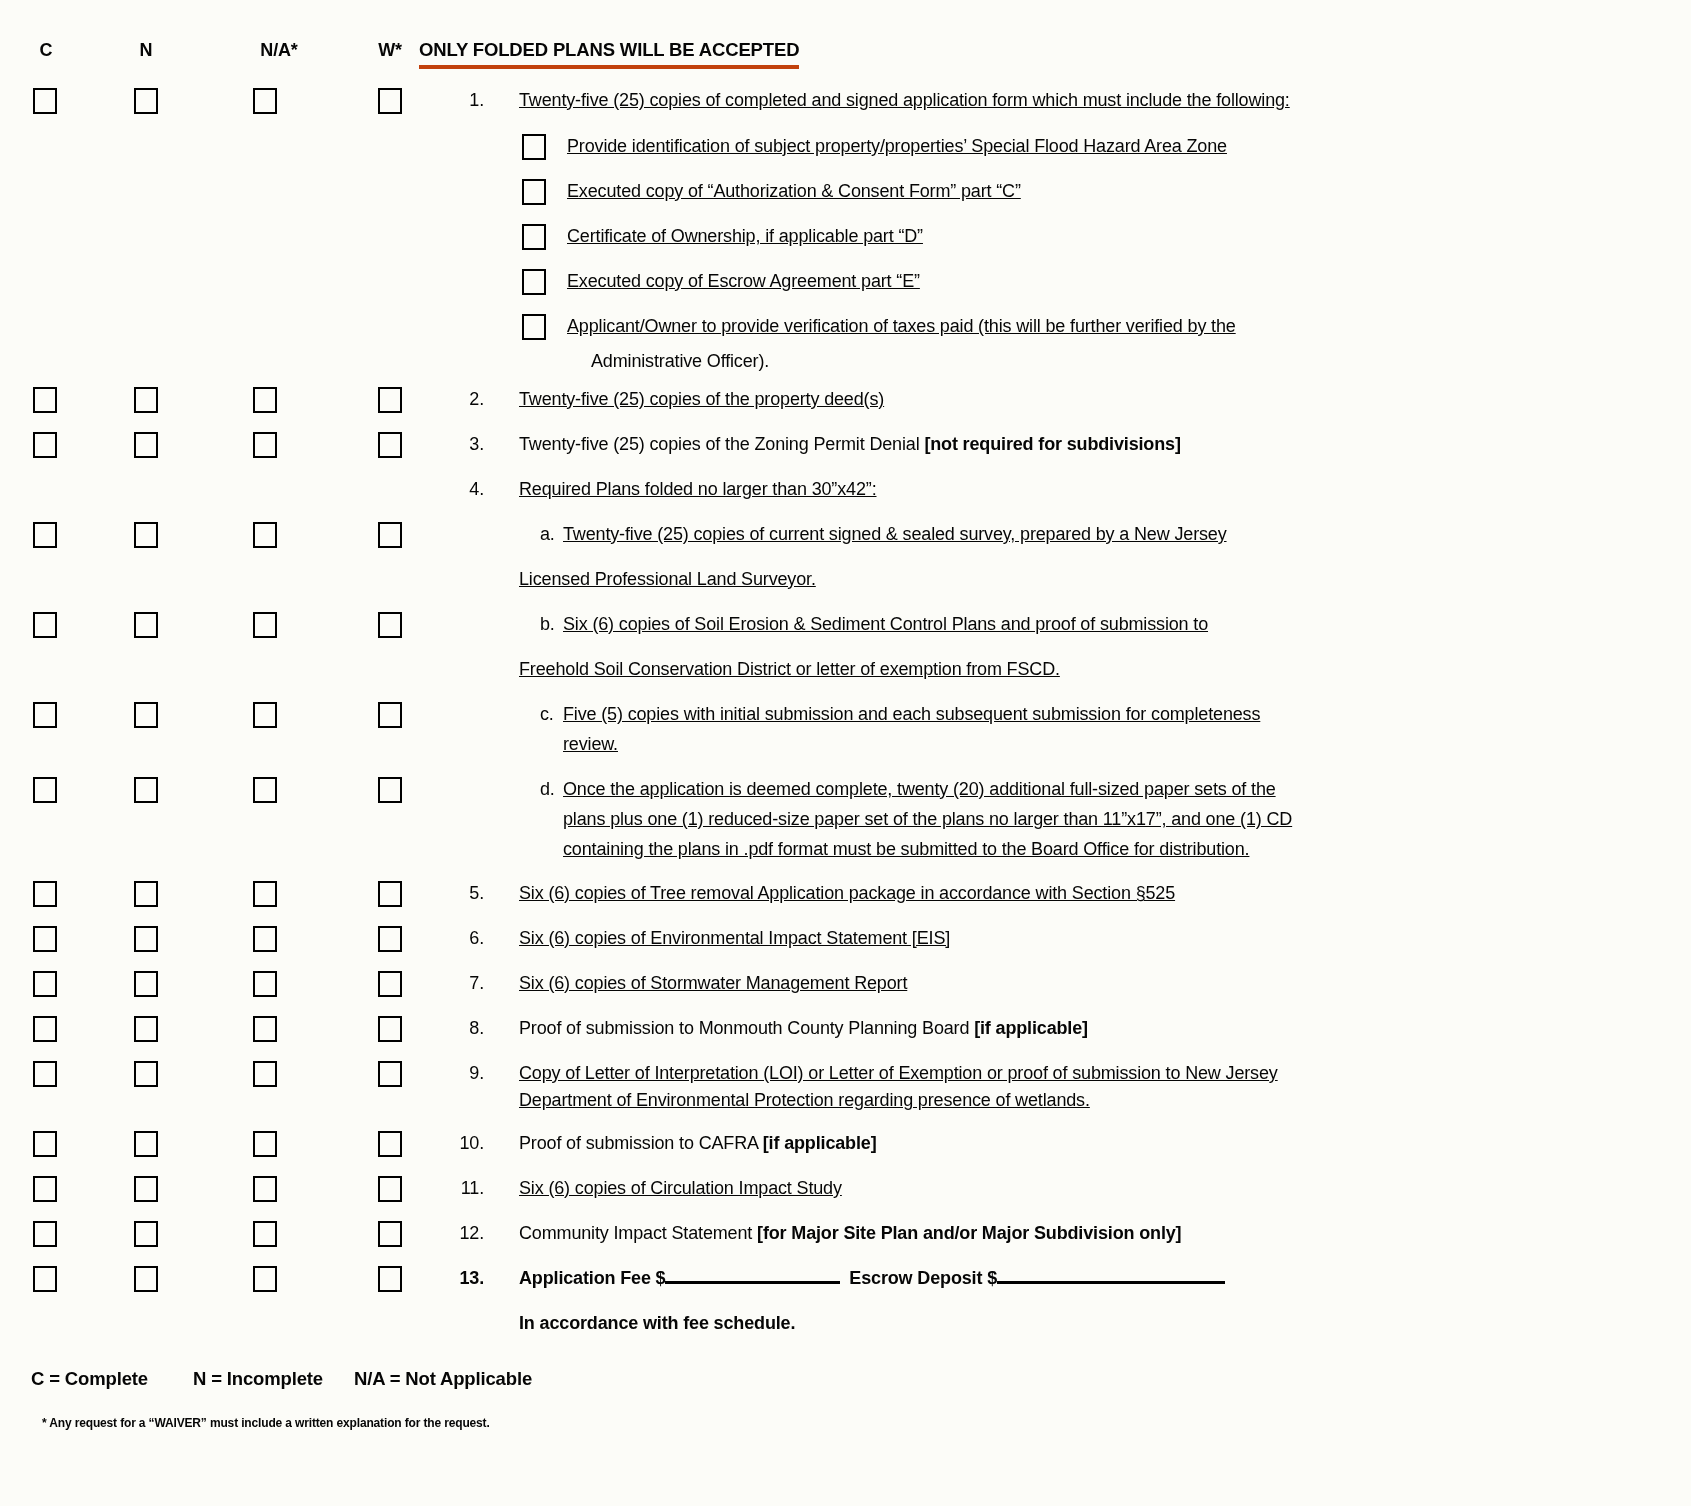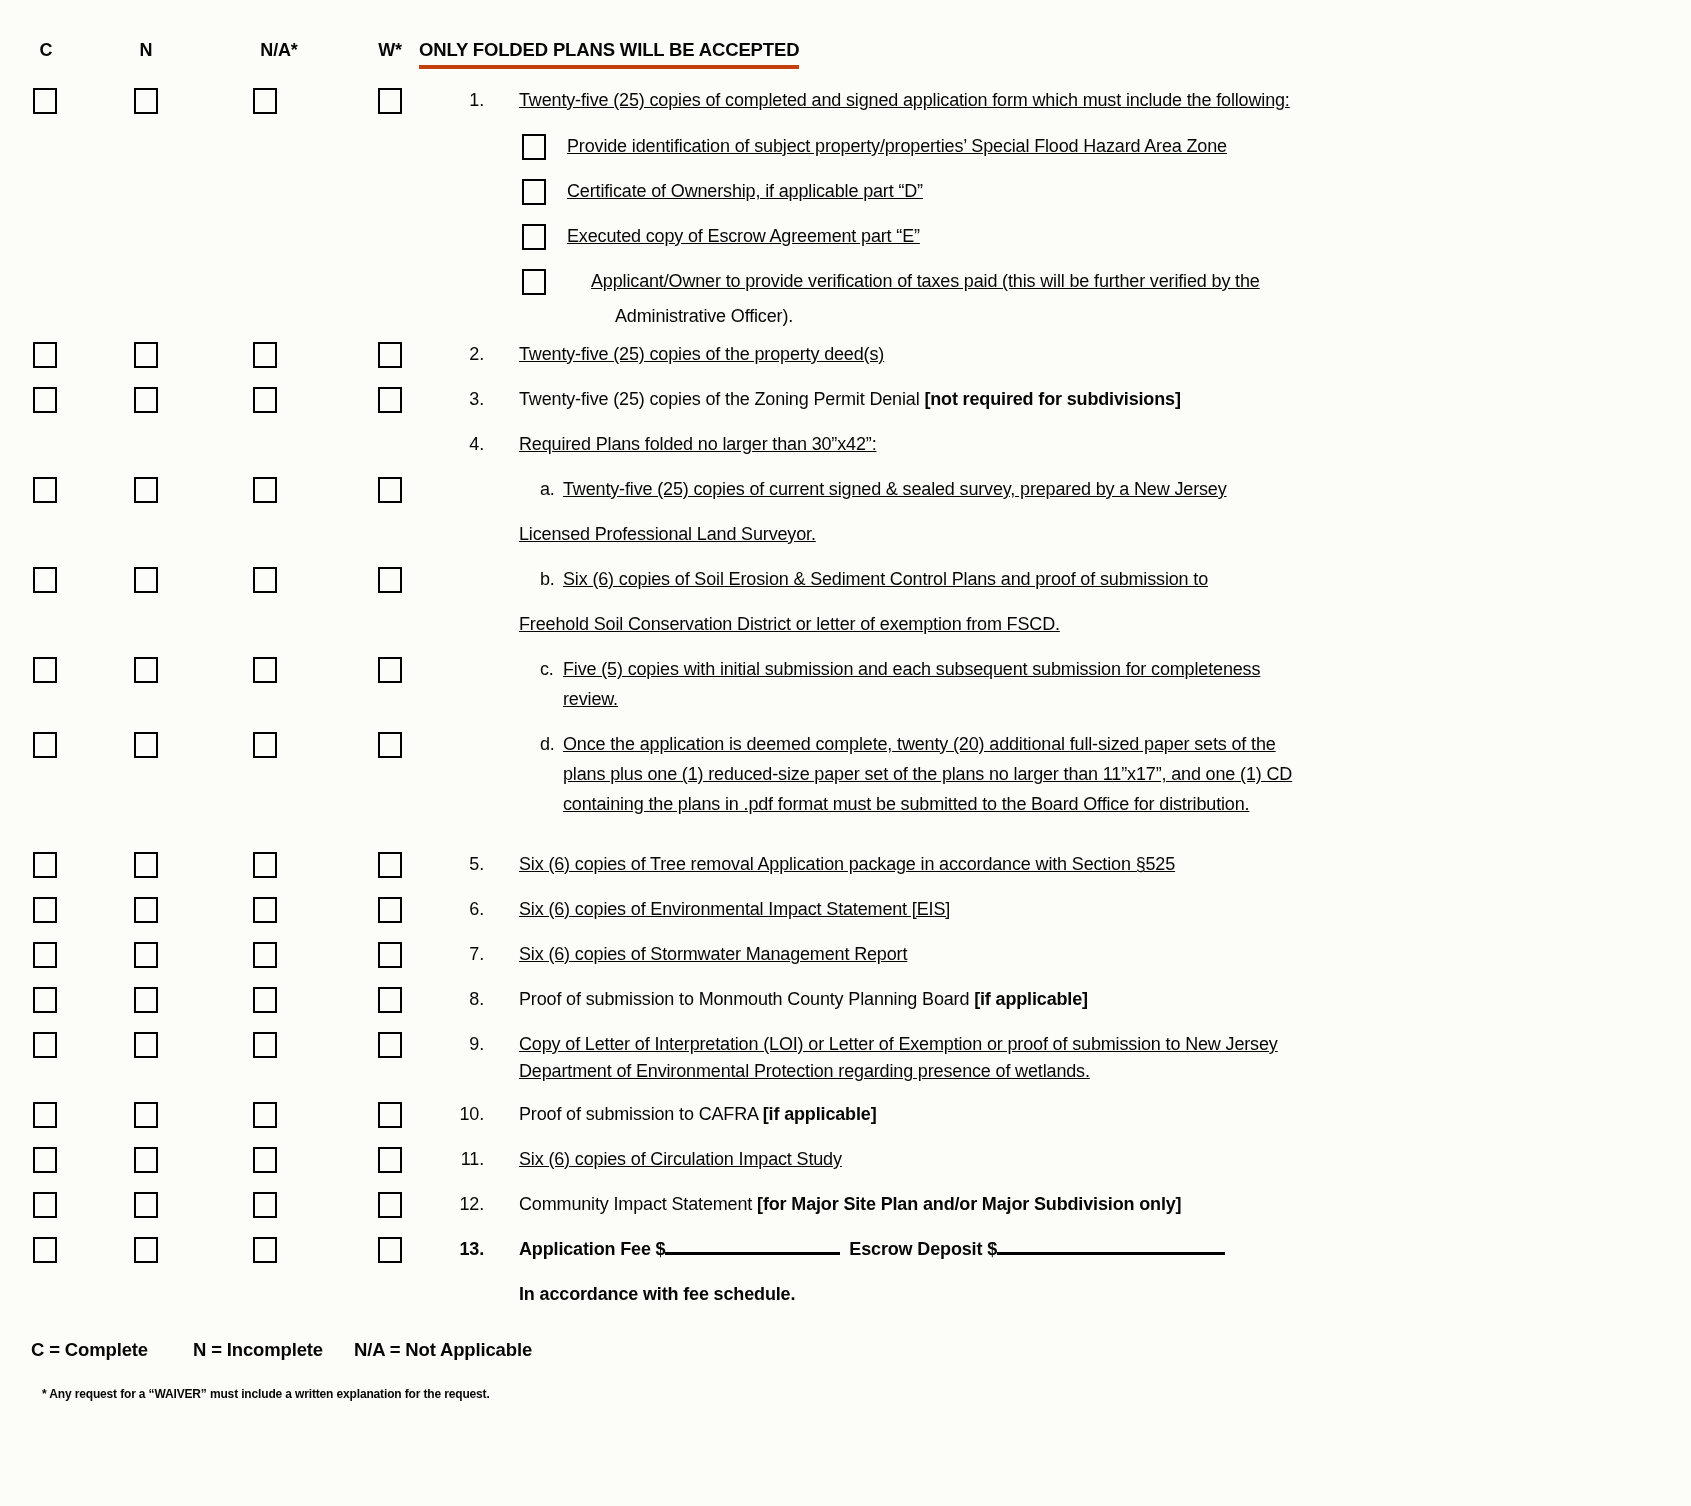--- a/index.html
+++ b/index.html
@@ -25,27 +25,27 @@
   .h2 { left:129px; width:34px; }
   .h3 { left:250px; width:58px; }
   .h4 { left:362px; width:56px; }
   .title { margin-left:419px; display:inline-block; border-bottom:4px solid #c2410c; padding-bottom:2px; font-size:18.5px; }
 
   
   .subrow { position:relative; line-height:26px; margin-bottom:19px; }
   .subcb  { position:absolute; left:522px; top:1px; width:20px; height:22px; border:2px solid #000; cursor:pointer; }
   .subtxt { margin-left:567px; }
   .subwrap { margin-left:24px; margin-top:9px; }
-  .sub-last { margin-bottom:12px;padding-left:24px; }
+  .sub-last { margin-bottom:12px; }
 
   
   .letter { display:inline-block; width:23px; margin-left:21px; }
   .line2-out { margin-top:19px; }           
   .wrap-in  { margin-left:44px; margin-top:4px; }  
-  .row-4d { margin-bottom:34px; }
+  .row-4d { margin-bottom:18px; }
 
   
   .row-i9 { margin-bottom:17px; }
   .wrap9 { margin-top:1px; }
   .row-i1 { margin-bottom:20px; }
 
   
   .blank { display:inline-block; border-bottom:3px solid #000; height:16px; }
   .blank1 { width:175px; }
   .blank2 { width:228px; }
@@ -80,20 +80,21 @@
     <span class="num">1.</span>
     <div class="txt"><span class="nw">Twenty-five (25) copies of completed and signed application form which must include the following:</span></div>
   </div>
 
   <div class="subrow">
     <span class="subcb"></span>
     <div class="subtxt"><span class="nw">Provide identification of subject property/properties’ Special Flood Hazard Area Zone</span></div>
   </div>
   <div class="subrow">
     <span class="subcb"></span>
+    <div class="subtxt"><span class="nw">Executed copy of “Authorization &amp; Consent Form” part “C”</span></div>
   </div>
   <div class="subrow">
     <span class="subcb"></span>
     <div class="subtxt"><span class="nw">Certificate of Ownership, if applicable part “D”</span></div>
   </div>
   <div class="subrow">
     <span class="subcb"></span>
     <div class="subtxt"><span class="nw">Executed copy of Escrow Agreement part “E”</span></div>
   </div>
   <div class="subrow sub-last">

